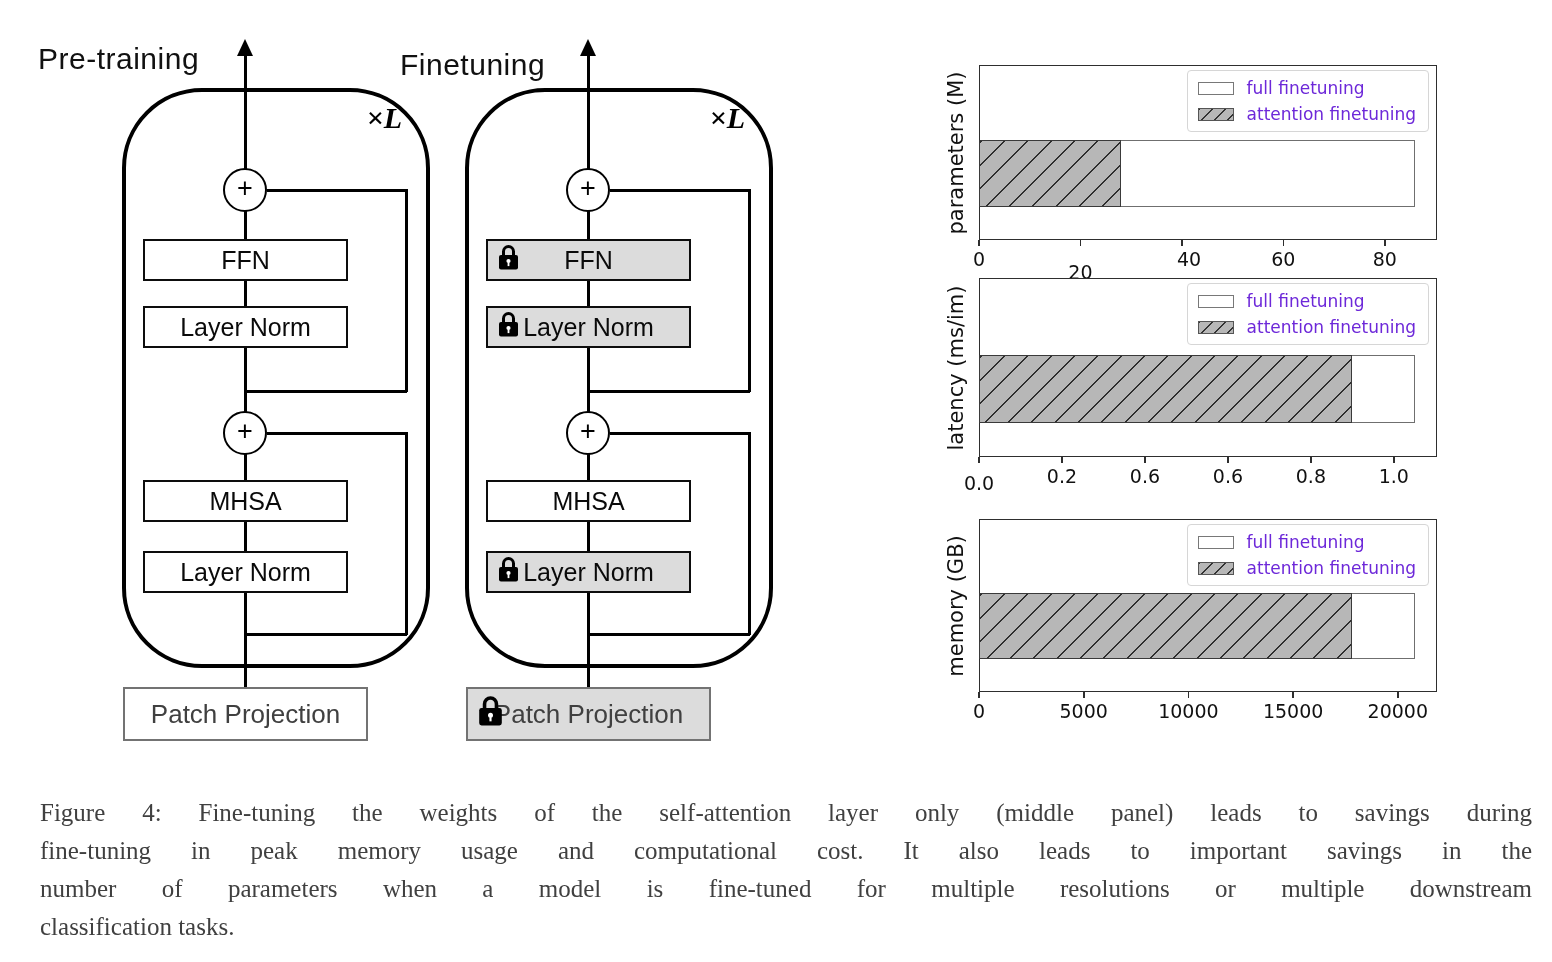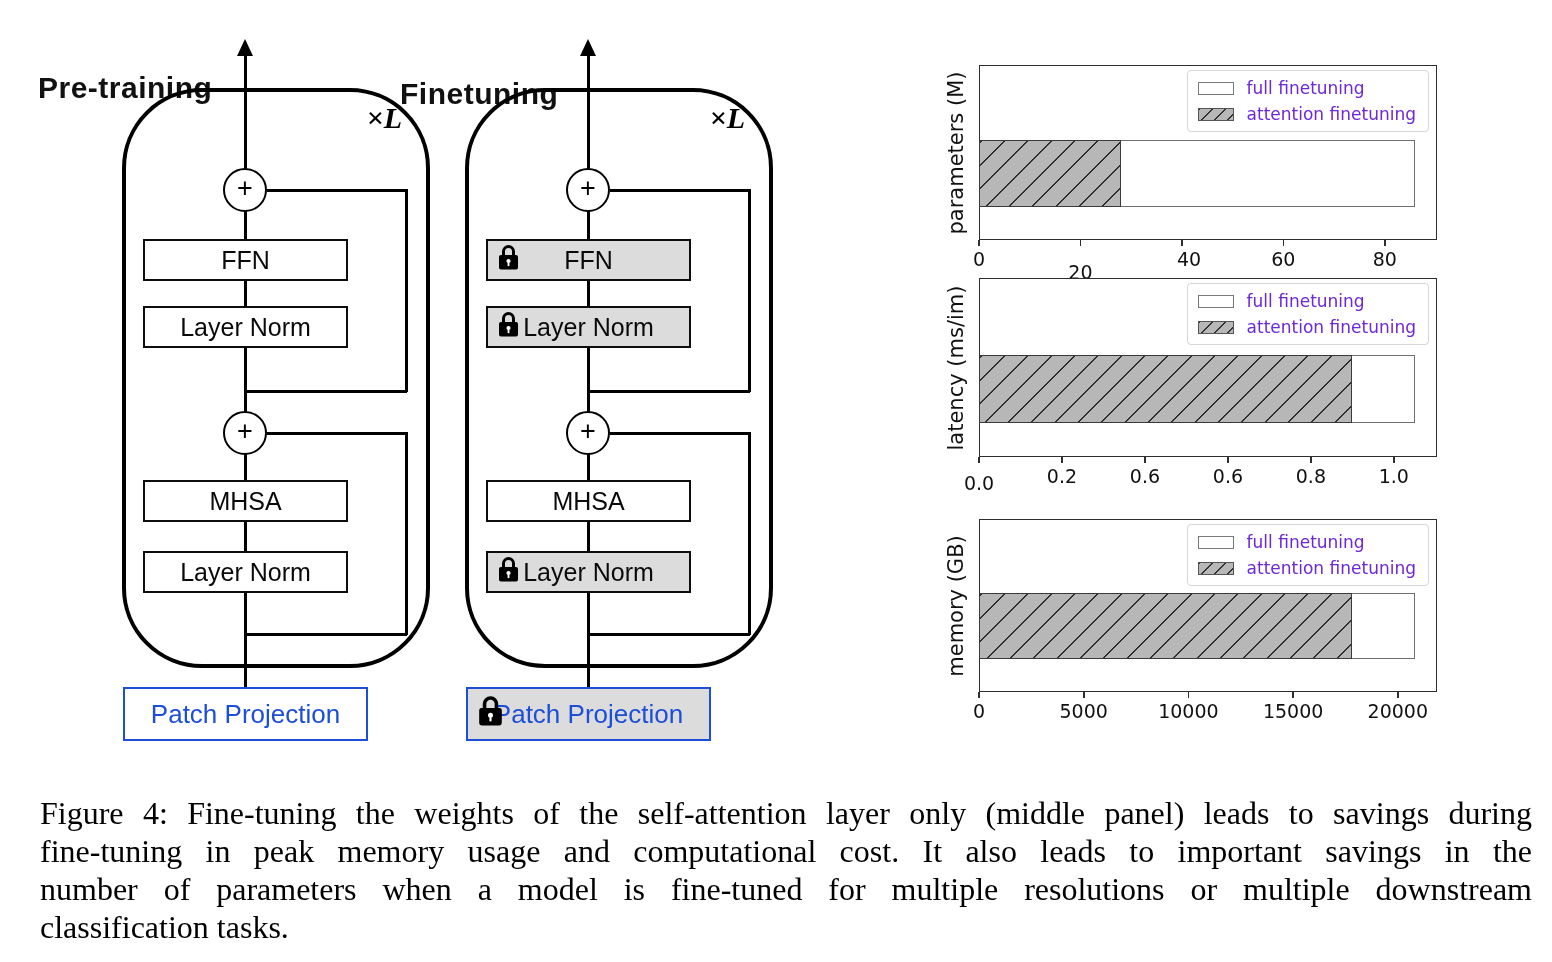--- a/index.html
+++ b/index.html
@@ -1,38 +1,38 @@
 <!DOCTYPE html>
 <html><head>
 <meta charset="utf-8">
 <style>
   html,body{margin:0;padding:0;background:#ffffff;}
   .page{position:relative;width:1552px;height:962px;background:#ffffff;overflow:hidden;
         font-family:"Liberation Sans",sans-serif;color:#000;}
 
   
-  .col-title{position:absolute;font-size:30px;font-weight:700;color:#111;letter-spacing:.5px;margin-top:29px;}
+  .col-title{position:absolute;font-size:30px;font-weight:400;color:#111;letter-spacing:.5px;}
   .blk-container{position:absolute;width:308px;height:580px;box-sizing:border-box;
                  border:4px solid #000;border-radius:80px;background:transparent;}
   .times-l{position:absolute;width:60px;text-align:right;
            font-family:"Liberation Serif",serif;font-style:italic;font-weight:bold;font-size:30px;color:#000;}
   .shaft{position:absolute;width:2.5px;background:#000;z-index:1;}
   .hline{position:absolute;height:2.5px;background:#000;z-index:1;}
   .vline{position:absolute;width:2.5px;background:#000;z-index:1;}
   .arrowhead{position:absolute;width:0;height:0;border-left:8px solid transparent;
              border-right:8px solid transparent;border-bottom:17px solid #000;z-index:2;}
   .plus-circle{position:absolute;width:44px;height:44px;box-sizing:border-box;border:2.5px solid #000;
                border-radius:50%;background:#fff;z-index:3;display:flex;align-items:center;justify-content:center;
                font-size:27px;font-weight:400;padding-bottom:3px;}
   .layer-box{position:absolute;width:205px;height:42px;box-sizing:border-box;border:2px solid #0d0d0d;
              background:#fff;z-index:3;display:flex;align-items:center;justify-content:center;
              font-size:25px;color:#0a0a0a;}
-  .patch-box{position:absolute;width:245px;height:54px;box-sizing:border-box;border:2px solid #1d4ed8;
+  .patch-box{position:absolute;width:245px;height:54px;box-sizing:border-box;border:2px solid #737373;
              background:#fff;z-index:3;display:flex;align-items:center;justify-content:center;
-             font-size:26px;color:#1d4ed8;}
+             font-size:26px;color:#404040;}
   .locked{background:#dcdcdc;}
   .lock{position:absolute;left:10px;top:50%;transform:translateY(-50%);z-index:4;}
 
   
   .chart{position:absolute;left:979px;width:458px;}
   .chart-frame{position:absolute;left:0;top:0;right:0;bottom:0;border:1.6px solid #2e2e2e;background:#fff;}
   .bar{position:absolute;box-sizing:border-box;}
   .bar.white{background:#fff;border:1.6px solid #6f6f6f;}
   .bar.hatched{background:repeating-linear-gradient(135deg,#2e2e2e 0 1.6px,rgba(0,0,0,0) 1.6px 16.5px),#b7b7b7;
                border:1.6px solid #3a3a3a;}
@@ -46,21 +46,21 @@
           padding:7px 12px 7px 10px;z-index:5;display:flex;flex-direction:column;gap:6px;}
   .lrow{display:flex;align-items:center;gap:13px;}
   .swatch{width:36px;height:13px;box-sizing:border-box;flex:0 0 auto;}
   .swatch.white{background:#fff;border:1.3px solid #787878;}
   .swatch.hatched{background:repeating-linear-gradient(135deg,#333 0 1.3px,rgba(0,0,0,0) 1.3px 9px),#b7b7b7;
                   border:1.3px solid #555;}
   .llabel{font-size:17px;color:#6d28d9;font-family:"DejaVu Sans",sans-serif;white-space:nowrap;}
 
   
   .caption{position:absolute;left:40px;top:794px;width:1492px;
-           font-family:"Liberation Serif",serif;font-size:32px;line-height:38px;color:#000000;}
+           font-family:"Liberation Serif",serif;font-size:25px;line-height:38px;color:#404040;}
   .cap-line{text-align:justify;}
   .cap-line.just{text-align-last:justify;}
   .watermark{position:absolute;left:1203px;top:872px;font-size:44px;letter-spacing:2px;
              color:rgba(215,215,215,0.85);z-index:9;font-family:"DejaVu Sans",sans-serif;white-space:nowrap;}
 </style>
 </head>
 <body>
 
 <div class="page">
 

